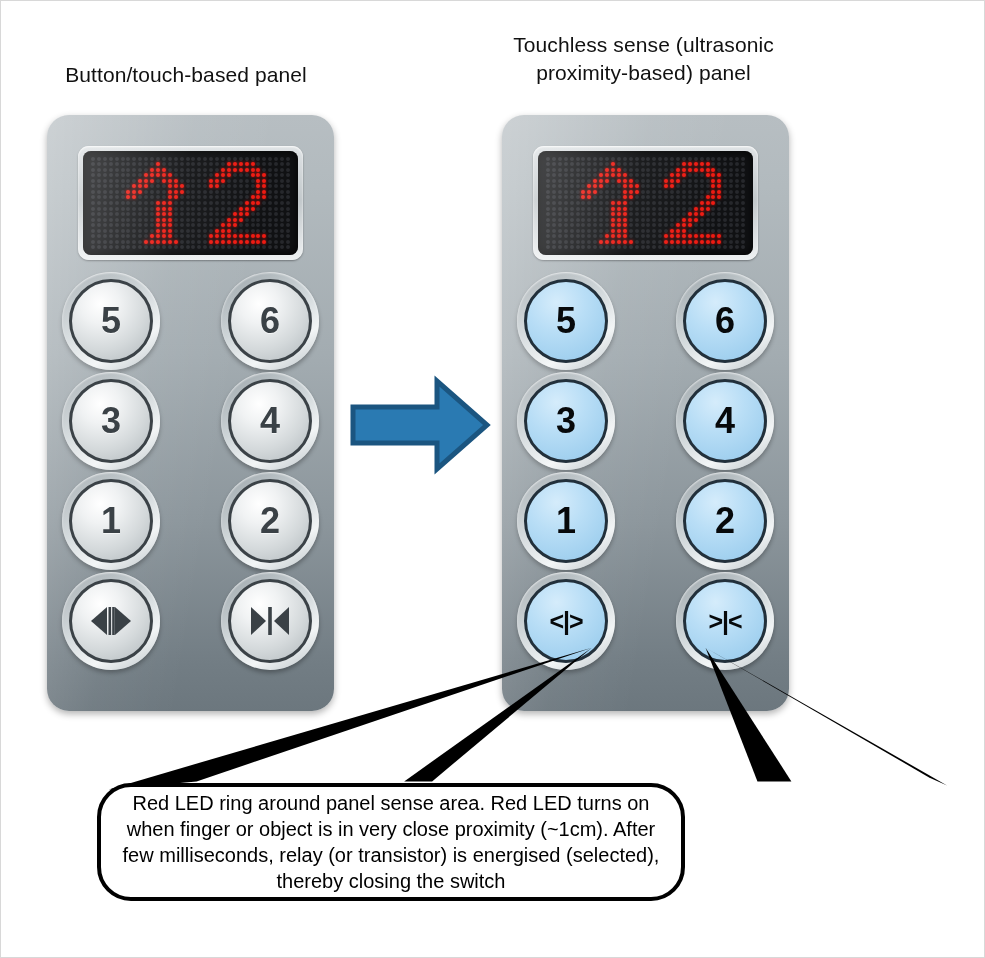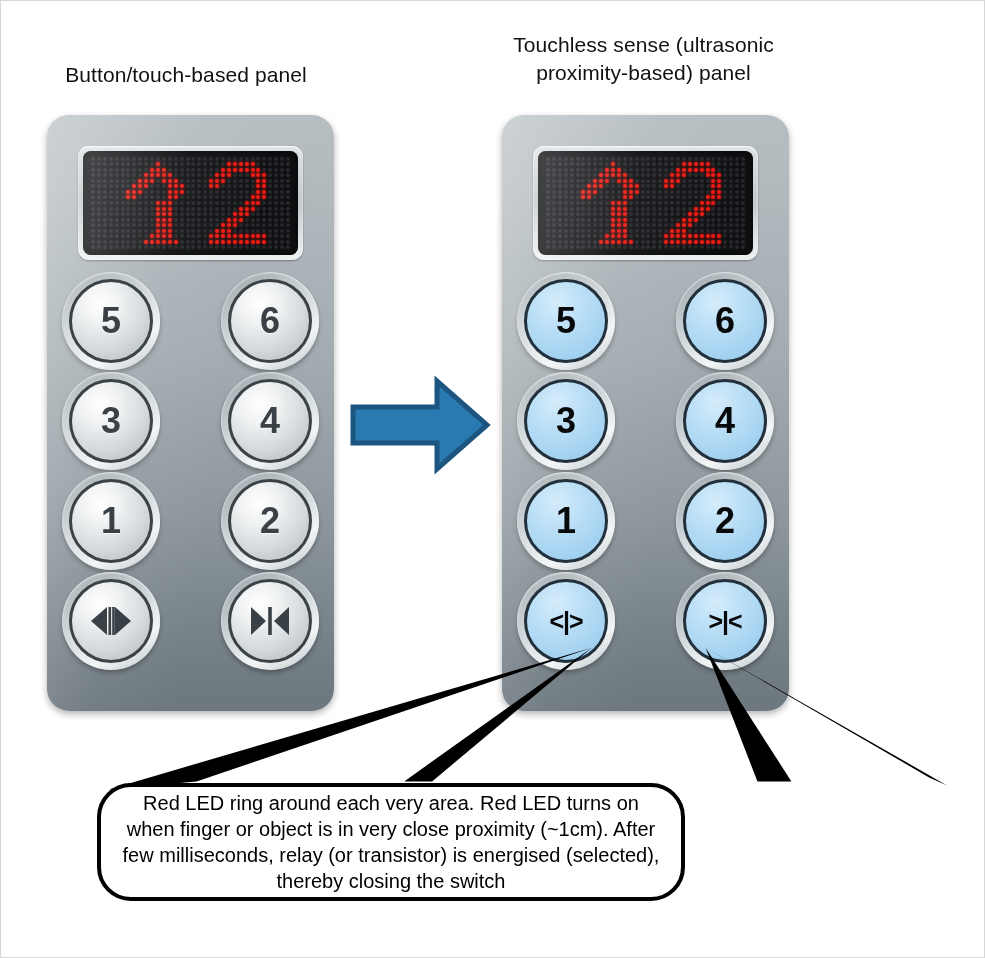--- a/index.html
+++ b/index.html
@@ -1405,16 +1405,16 @@
   <svg id="leaders" viewBox="0 0 985 958">
 
     <polygon points="592,648 108,790 196,782" fill="#000"></polygon>
     <polygon points="592,648 404,782 432,782" fill="#000"></polygon>
 
     <polygon points="706,648 758,782 792,782" fill="#000"></polygon>
     <polygon points="706,648 930,778 948,786" fill="#000"></polygon>
   </svg>
 
   <div class="callout" id="callout-led">
-    <span>Red LED ring around each very area. Red LED turns on when finger or object is in very close proximity (~1cm). After few milliseconds, relay (or transistor) is energised (selected), thereby closing the switch</span>
+    <span>Red LED ring around panel sense area. Red LED turns on when finger or object is in very close proximity (~1cm). After few milliseconds, relay (or transistor) is energised (selected), thereby closing the switch</span>
   </div>
 
 </div>
 
 </body></html>

